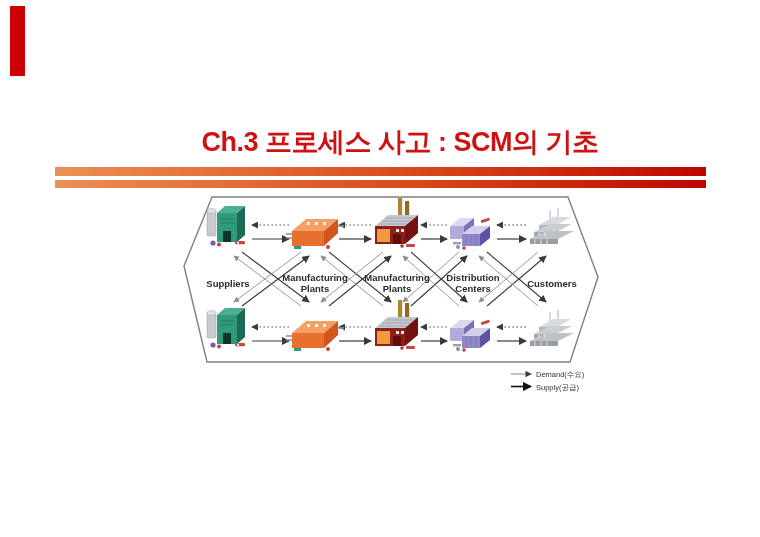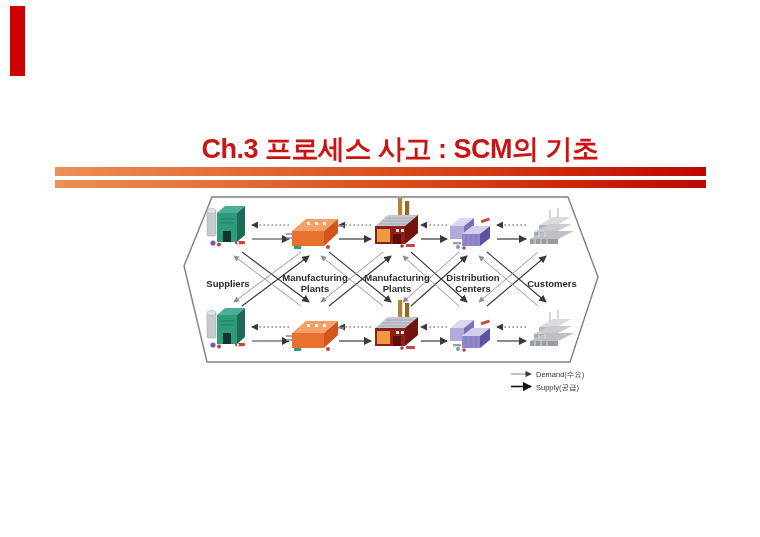--- a/index.html
+++ b/index.html
@@ -5,21 +5,21 @@
   html,body{margin:0;padding:0;background:#fff;}
   .slide{
     position:relative;width:760px;height:537px;background:#ffffff;overflow:hidden;
     font-family:"Liberation Sans","DejaVu Sans",sans-serif;
   }
   .accent-bar{
     position:absolute;left:10px;top:6px;width:15px;height:70px;
     background:var(--accent-red,#cc0000);
   }
   .title{
-    position:absolute;left:70px;top:131px;width:660px;height:36px;
+    position:absolute;left:70px;top:124px;width:660px;height:36px;
     text-align:center;font-size:27px;font-weight:700;letter-spacing:-0.5px;
     color:var(--title-red,#cc1212);white-space:nowrap;
   }
   .rule{
     position:absolute;left:55px;width:651px;
     background:linear-gradient(90deg,var(--rule-orange,#ec8f58) 0%,#d84a1c 55%,var(--rule-deep-red,#be0600) 100%);
   }
   .rule.r1{top:167px;height:9px;}
   .rule.r2{top:180px;height:8px;}
   .diagram{position:absolute;left:170px;top:185px;width:560px;height:220px;}

